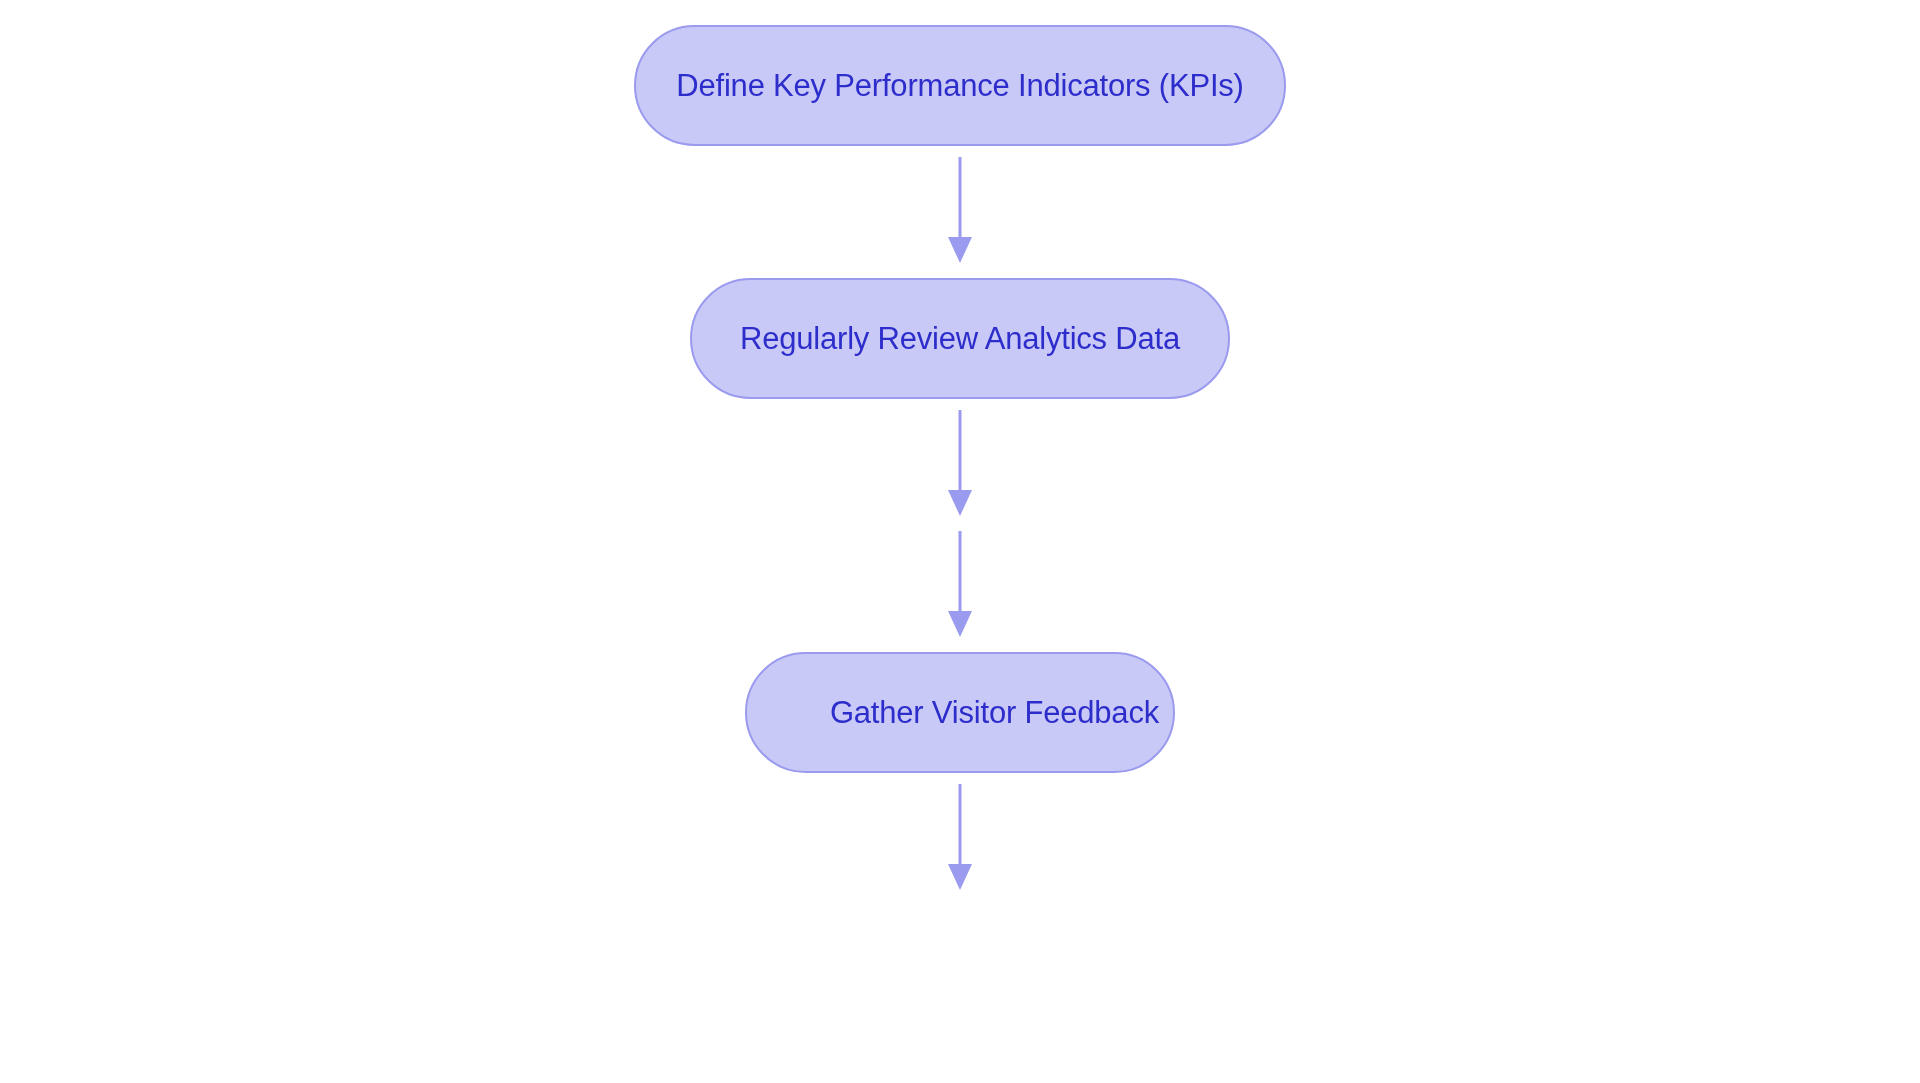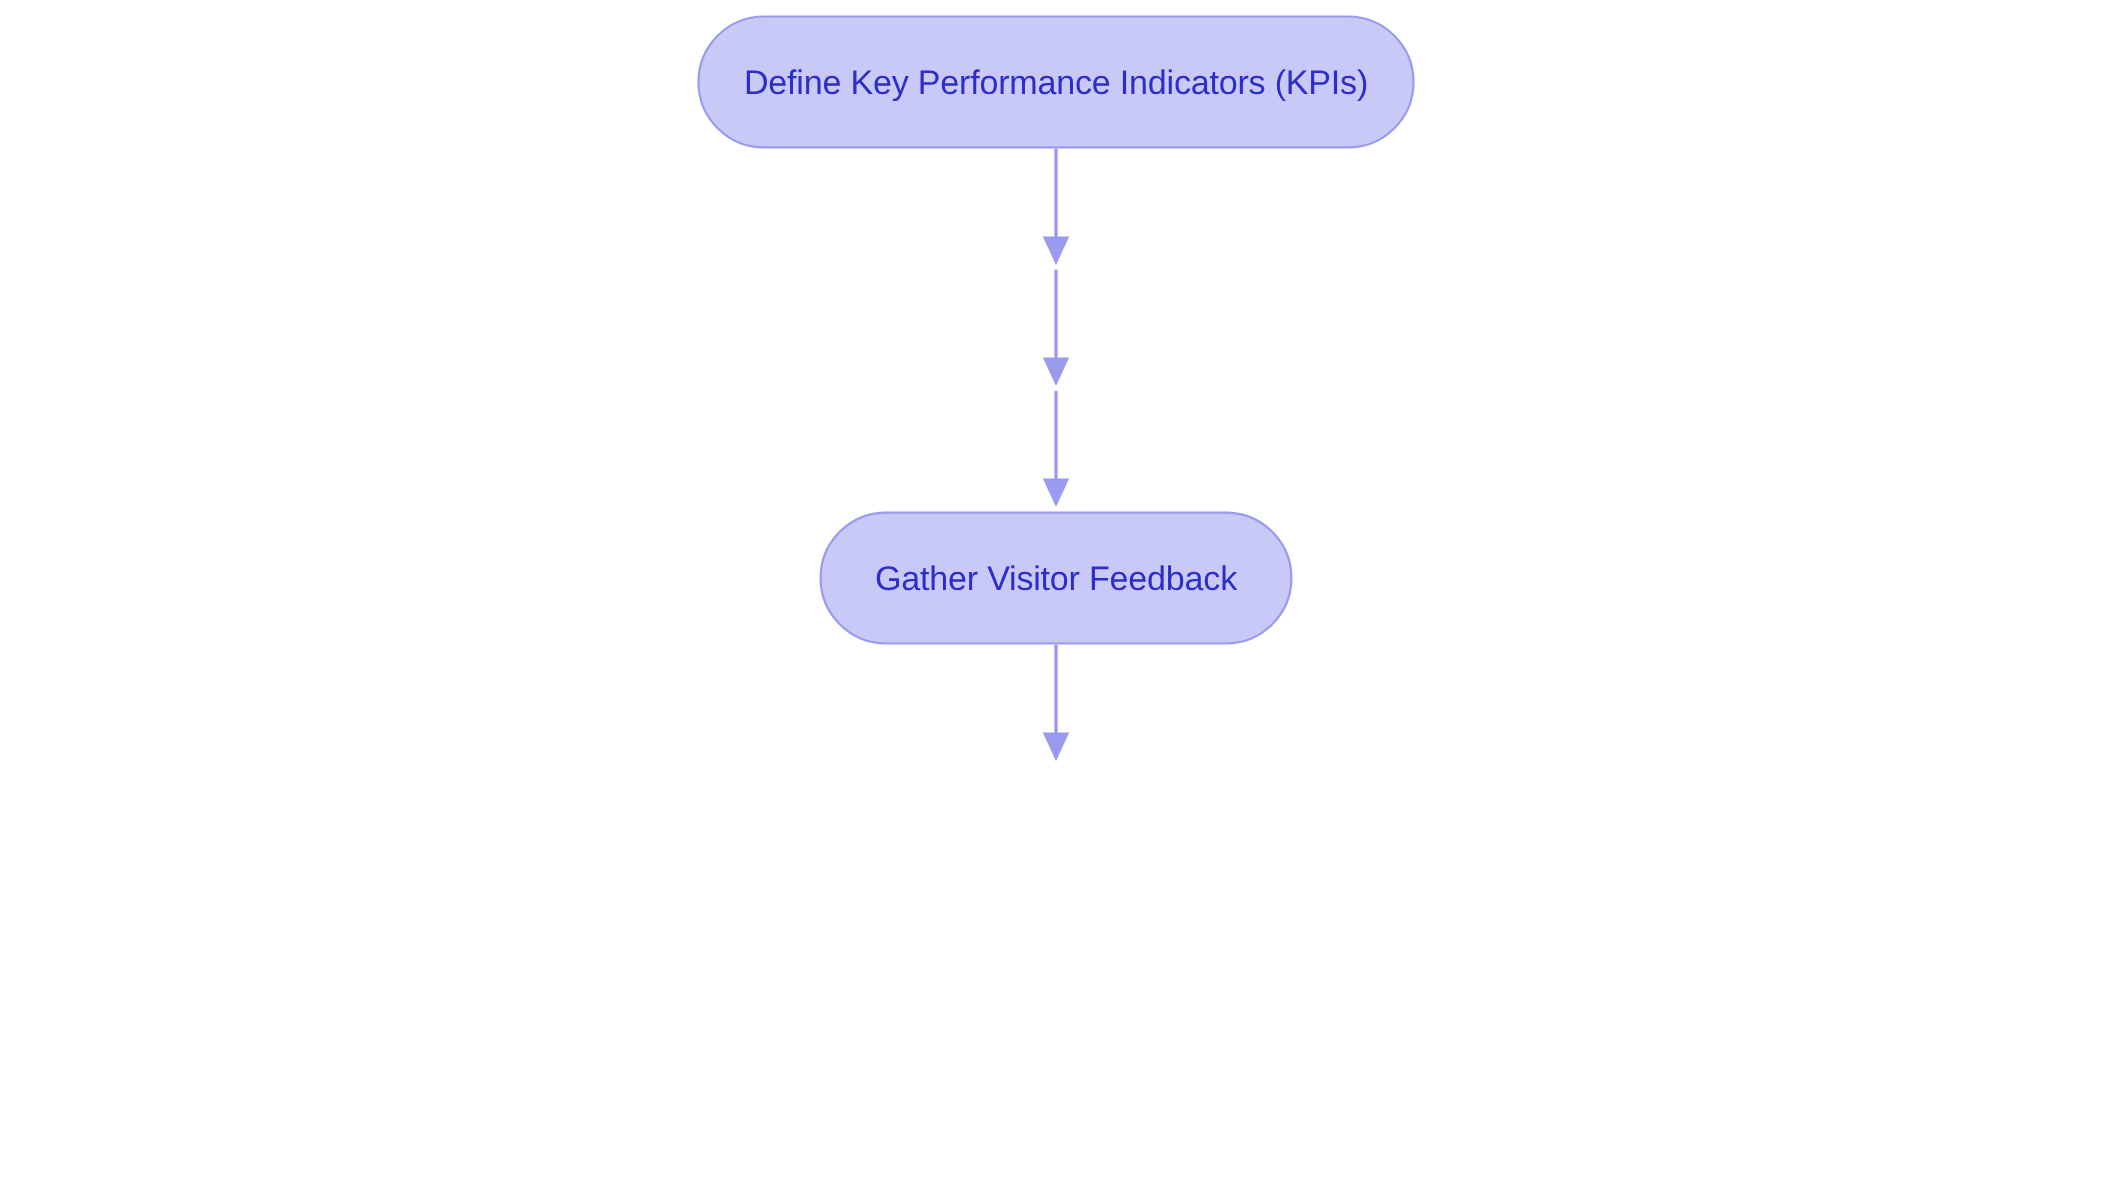--- a/index.html
+++ b/index.html
@@ -23,20 +23,21 @@
 
   .flow-column {
     position: absolute;
     left: 0;
     top: 0;
     width: 1920px;
     height: 1083px;
     display: flex;
     flex-direction: column;
     align-items: center;
+    gap: 11px;
   }
 
   .node {
     box-sizing: border-box;
     background: #c9c9f7;
     border: 2px solid #9a9aee;
     border-radius: 9999px;
     color: #2d2dcc;
     display: flex;
     align-items: center;
@@ -51,21 +52,21 @@
     color: #2d2dcc;
     font-size: 31px;
     line-height: 1;
     padding: 0 14px;
   }
 
   
   .node-1 { width: 652px; height: 121px; }
   .node-2 { width: 540px; height: 121px; }
   .node-3 { width: 382px; height: 121px; }
-  .node-4 { width: 430px; height: 121px; }
+  .node-4 { width: 430px; height: 121px; justify-content: flex-end; }
   .node-5 { width: 590px; height: 121px; }
 
   .connector {
     position: relative;
     width: 40px;
     height: 110px;
     display: flex;
     justify-content: center;
   }
 
@@ -87,20 +88,23 @@
       <span class="node-label">Define Key Performance Indicators (KPIs)</span>
     </div>
 
     <div class="connector">
       <svg width="40" height="110" viewBox="0 0 40 110" xmlns="http://www.w3.org/2000/svg">
         <line x1="20" y1="0" x2="20" y2="88" stroke="#9a9aee" stroke-width="3"></line>
         <polygon points="20,106 8,80 32,80" fill="#9a9aee"></polygon>
       </svg>
     </div>
 
+    <div class="node node-2">
+      <span class="node-label">Regularly Review Analytics Data</span>
+    </div>
 
     <div class="connector">
       <svg width="40" height="110" viewBox="0 0 40 110" xmlns="http://www.w3.org/2000/svg">
         <line x1="20" y1="0" x2="20" y2="88" stroke="#9a9aee" stroke-width="3"></line>
         <polygon points="20,106 8,80 32,80" fill="#9a9aee"></polygon>
       </svg>
     </div>
 
 
     <div class="connector">

